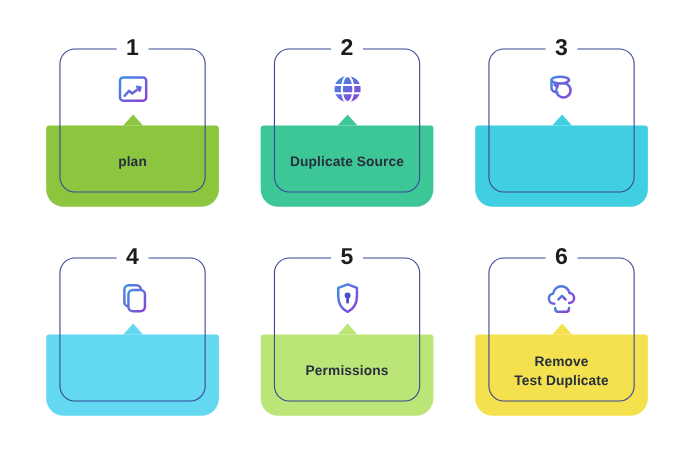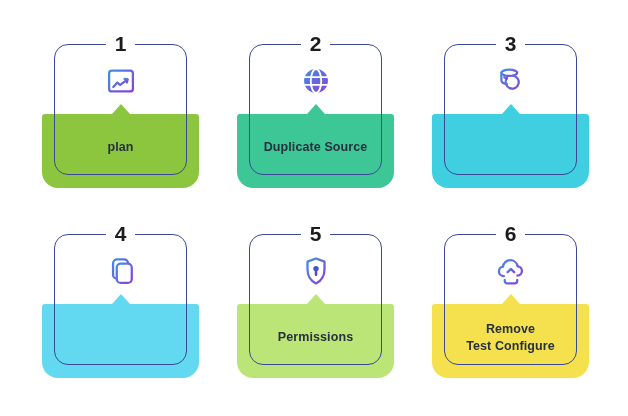--- a/index.html
+++ b/index.html
@@ -168,18 +168,18 @@
       <div class="icon">
         <svg viewBox="0 0 24 24">
           <path class="stroke" d="M7 15.6 C5 15.6 3.5 14.2 3.5 12.3 C3.5 10.6 4.7 9.2 6.3 9 C6.6 6.4 8.8 4.4 11.5 4.4 C14.1 4.4 16.3 6.3 16.7 8.8 C18.4 8.9 19.7 10.3 19.7 12 C19.7 13.8 18.3 15.2 16.5 15.2"></path>
           <path class="stroke" d="M11.9 16.8 V10.6"></path>
           <polyline class="stroke" points="9.6,12.8 11.9,10.5 14.2,12.8"></polyline>
           <path class="stroke" d="M7.6 18.3 v.8 a1.7 1.7 0 0 0 1.7 1.6 h5.4 a1.7 1.7 0 0 0 1.7 -1.6 v-.8"></path>
         </svg>
       </div>
       <div class="label">
         <div>Remove</div>
-        <div>Test Configure</div>
+        <div>Test Duplicate</div>
       </div>
     </div>
 
   </div>
 </div>
 
 </body></html>

